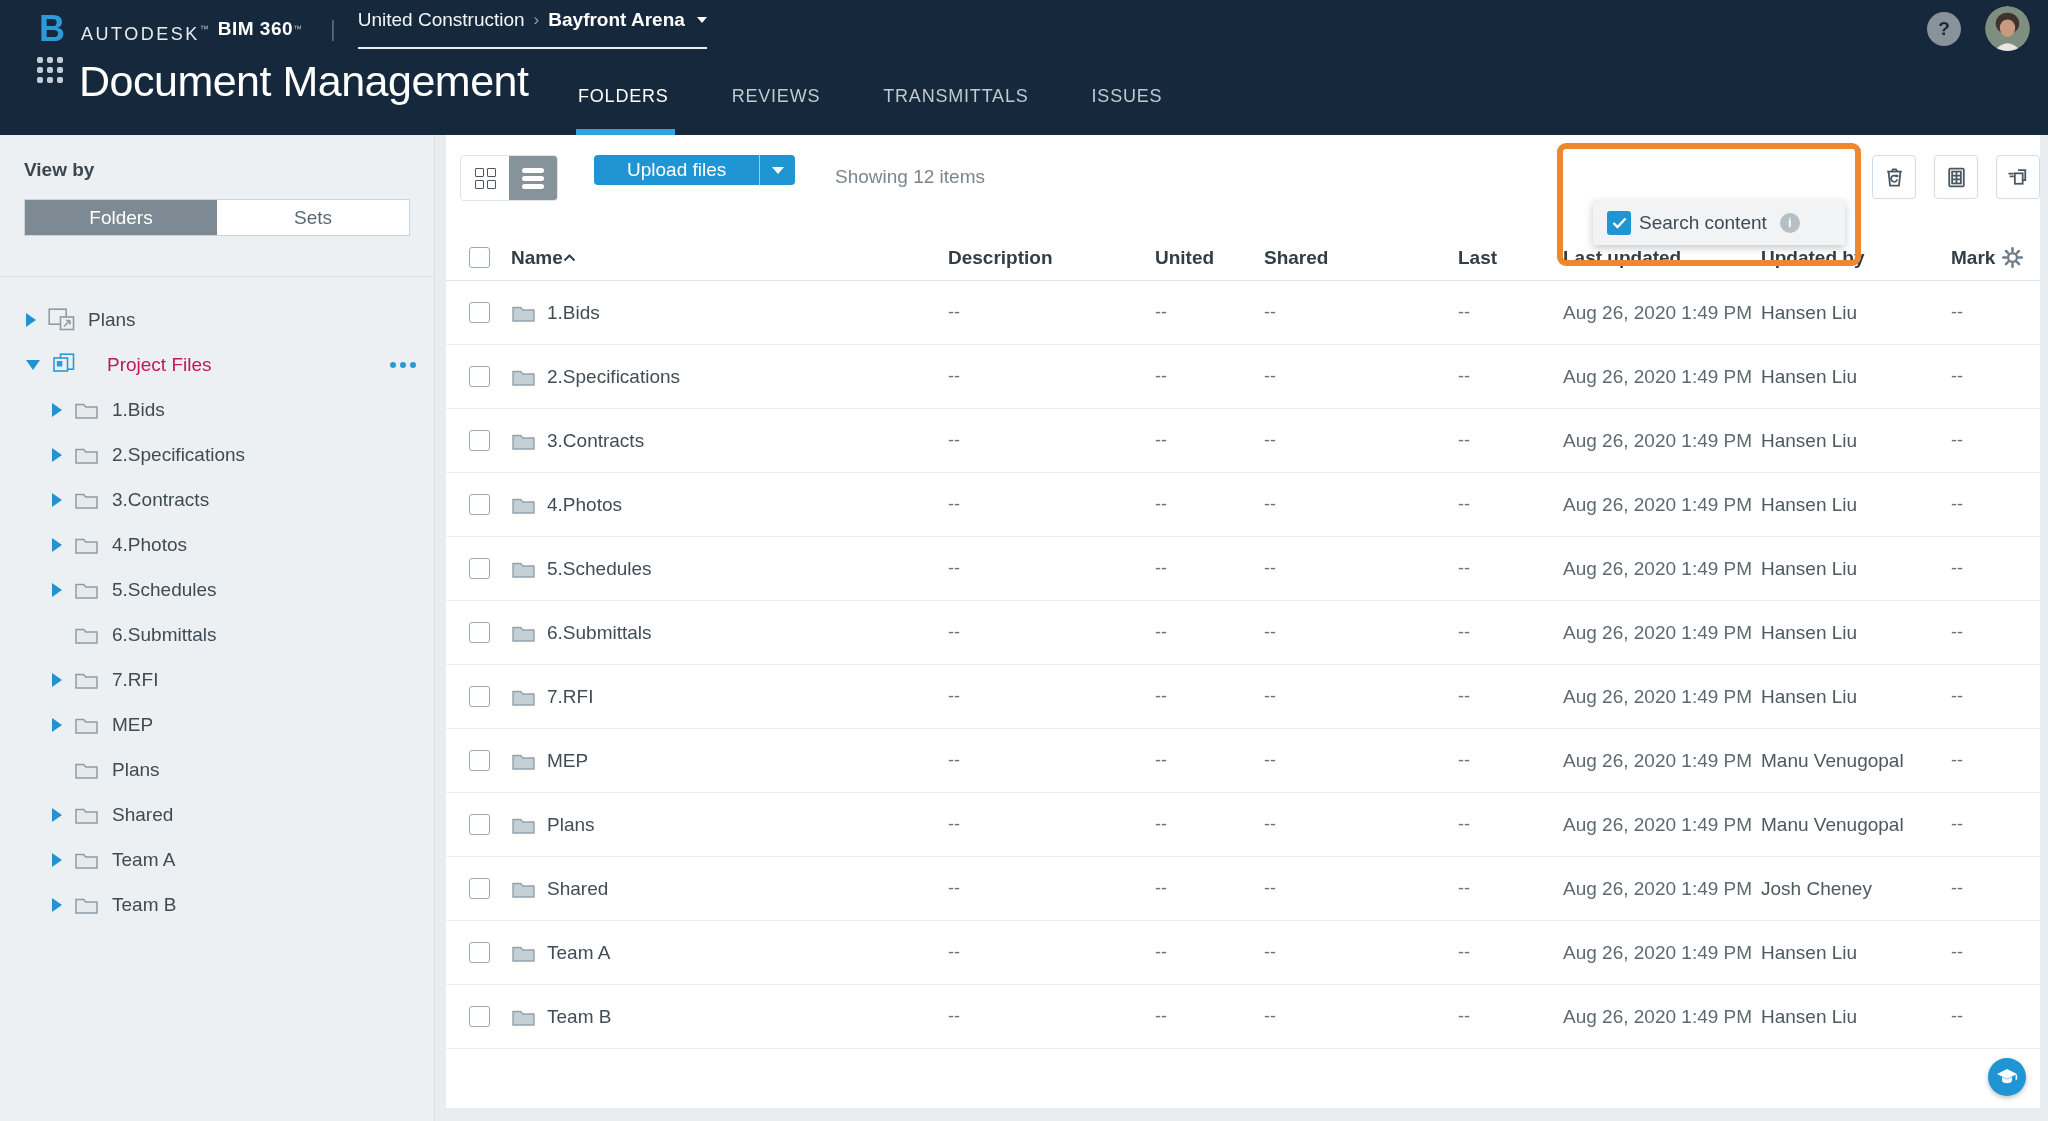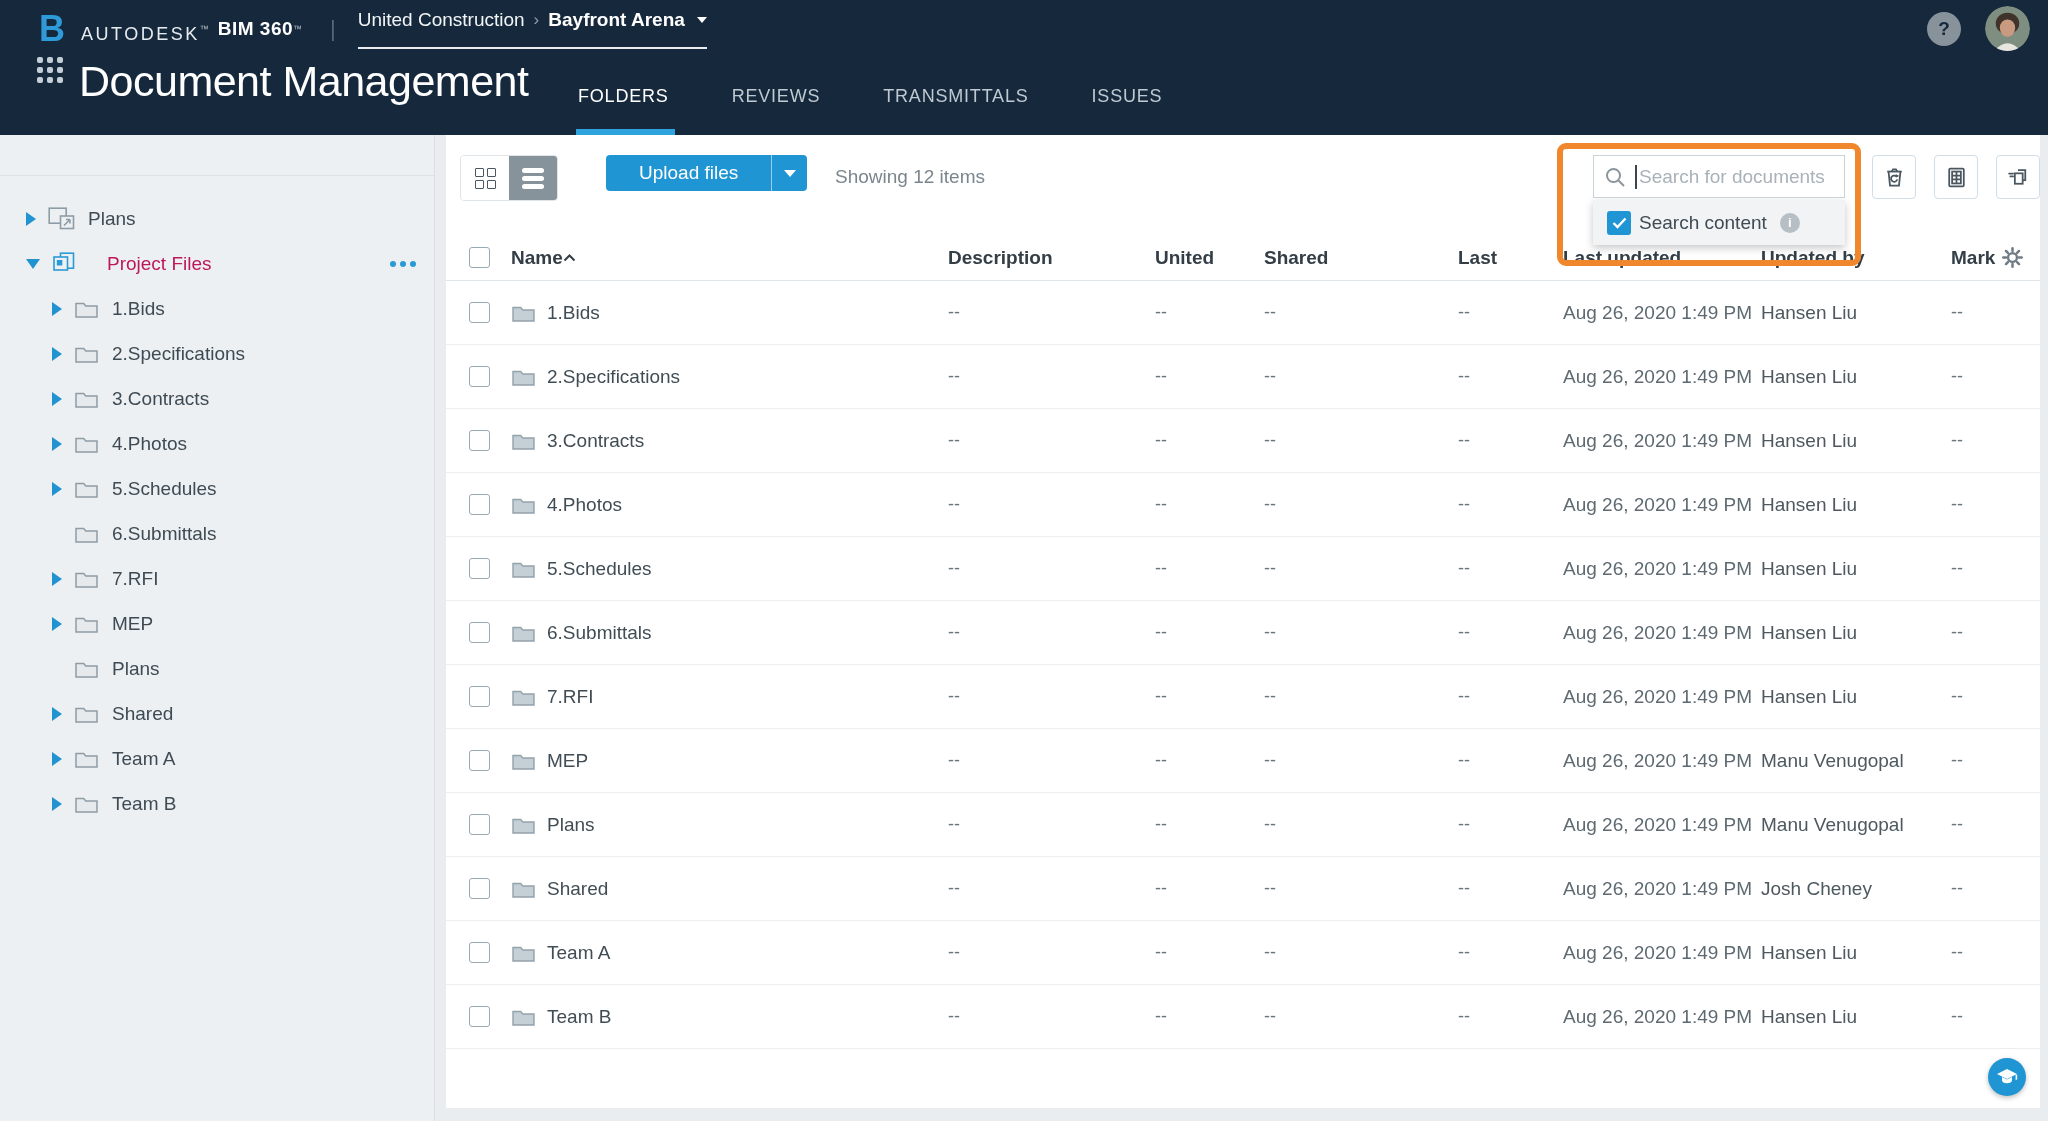--- a/index.html
+++ b/index.html
@@ -65,21 +65,21 @@
   .main { position:absolute; left:446px; top:135px; width:1594px; height:973px; background:#FFFFFF; }
 
   .view-toggles { position:absolute; left:14px; top:20px; display:flex; border-radius:4px; overflow:hidden; border:1px solid #DFE4E8; }
   .vt { width:48px; height:44px; display:flex; align-items:center; justify-content:center; background:#FFFFFF; cursor:pointer; }
   .vt.active { background:#87939B; }
   .grid-ic { display:grid; grid-template-columns:repeat(2,9px); grid-auto-rows:9px; gap:3px; }
   .grid-ic span { border:1.8px solid #4A5761; border-radius:1px; }
   .list-ic { display:flex; flex-direction:column; gap:3px; }
   .list-ic span { width:22px; height:5px; background:#FFFFFF; border-radius:2.5px; }
 
-  .upload-group { position:absolute; left:160px; top:20px; height:36px; display:flex; border-radius:4px; overflow:hidden; cursor:pointer; }
+  .upload-group { position:absolute; left:148px; top:20px; height:30px; display:flex; border-radius:4px; overflow:hidden; cursor:pointer; }
   .upload-main { background:#2095D3; color:#FFFFFF; font-size:19px; display:flex; align-items:center; padding:0 33px; }
   .upload-arrow { background:#2095D3; border-left:1px solid rgba(255,255,255,.55); width:36px; display:flex; align-items:center; justify-content:center; }
   .upload-arrow i { width:0; height:0; border-left:6px solid transparent; border-right:6px solid transparent; border-top:7px solid #FFFFFF; }
 
   .showing { position:absolute; left:389px; top:20px; height:44px; display:flex; align-items:center; font-size:19px; color:#7A868E; }
 
   .search-box { position:absolute; left:1147px; top:20px; width:252px; height:43px; background:#FFFFFF; border:1px solid #C9D2D7;
                 display:flex; align-items:center; padding:0 10px; z-index:7; }
   .search-box svg { flex:0 0 auto; }
   .caret-bar { width:2px; height:24px; background:#3A4650; margin-left:9px; flex:0 0 auto; }
@@ -168,20 +168,27 @@
     <div class="tabs">
       <div class="tab active">FOLDERS</div>
       <div class="tab">REVIEWS</div>
       <div class="tab">TRANSMITTALS</div>
       <div class="tab">ISSUES</div>
     </div>
   </div>
 </div>
 
 <div class="sidebar">
+  <div class="viewby">
+    <div class="viewby-label">View by</div>
+    <div class="segmented">
+      <div class="seg active">Folders</div>
+      <div class="seg">Sets</div>
+    </div>
+  </div>
   <div class="side-divider"></div>
 
   <div class="tree">
     <div class="tree-item lvl0">
       <span class="caret right"></span>
       <span class="ticon">
         <svg width="27" height="23" viewBox="0 0 27 23" fill="none">
           <rect x="1.2" y="1.2" width="17" height="15" stroke="#8E9CA6" stroke-width="1.6" fill="#EDF0F2"></rect>
           <rect x="12.5" y="9" width="13" height="12.5" stroke="#8E9CA6" stroke-width="1.6" fill="#EDF0F2"></rect>
           <path d="M16 18.5 L22 12.5 M22 12.5 v4 M22 12.5 h-4" stroke="#8E9CA6" stroke-width="1.6"></path>
@@ -340,28 +347,20 @@
 
   <div class="upload-group">
     <div class="upload-main">Upload files</div>
     <div class="upload-arrow">
         <i></i>
       </div>
   </div>
 
   <div class="showing">Showing 12 items</div>
 
-  <div class="search-box">
-    <svg width="22" height="22" viewBox="0 0 22 22">
-      <circle cx="9.5" cy="9.5" r="6.5" fill="none" stroke="#8A959C" stroke-width="2"></circle>
-      <line x1="14.5" y1="14.5" x2="20" y2="20" stroke="#8A959C" stroke-width="2"></line>
-    </svg>
-    <span class="caret-bar"></span>
-    <input type="text" placeholder="Search for documents" style="">
-  </div>
 
   <div class="search-dropdown">
     <span class="chk-blue">
       <svg width="15" height="12" viewBox="0 0 15 12">
         <polyline points="1.5,6 5.5,10 13.5,1.5" fill="none" stroke="#FFFFFF" stroke-width="2.4"></polyline>
       </svg>
     </span>
     <span class="sc-label">Search content</span>
     <span class="info-ic">i</span>
   </div>

